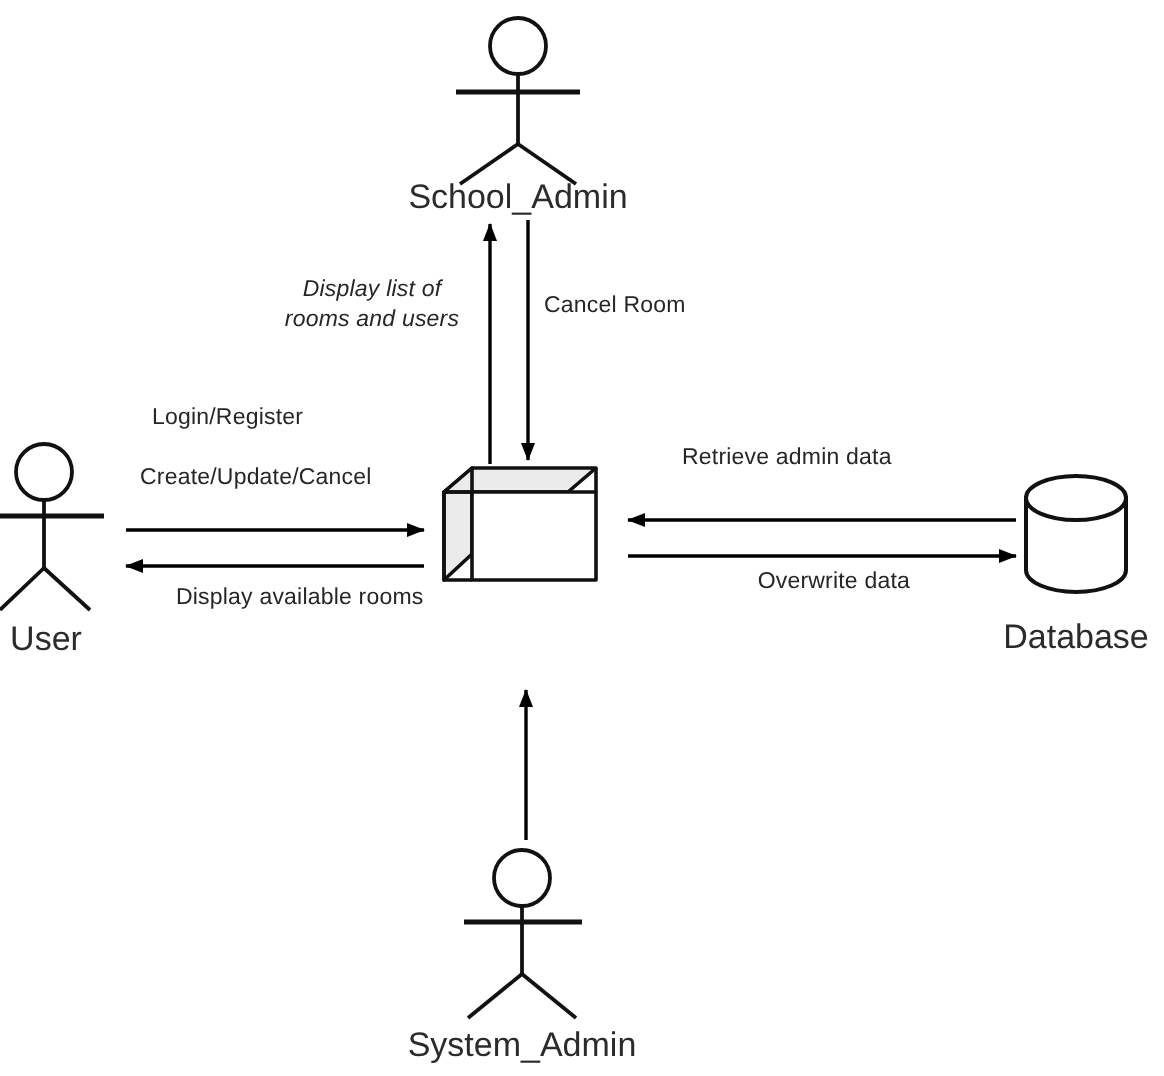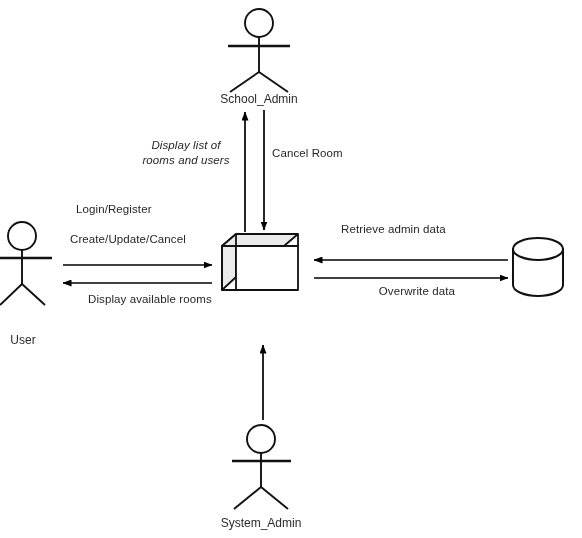--- a/index.html
+++ b/index.html
@@ -29,21 +29,21 @@
     color: #262626;
     font-size: 11.5px;
     line-height: 15px;
     text-align: center;
     white-space: pre-line;
     letter-spacing: 0.1px;
   }
   .node-lbl {
     position: absolute;
     color: #2b2b2b;
-    font-size: 12px;
+    font-size: 17px;
     line-height: 14px;
     text-align: center;
     white-space: nowrap;
   }
 </style>
 </head>
 <body>
 
 <div id="canvas">
 
@@ -106,23 +106,24 @@
 
     <line x1="508" y1="260" x2="314" y2="260" stroke="#000000" stroke-width="1.7" marker-end="url(#arrowhead)"></line>
 
     <line x1="314" y1="278" x2="508" y2="278" stroke="#000000" stroke-width="1.7" marker-end="url(#arrowhead)"></line>
 
     <line x1="263" y1="420" x2="263" y2="345" stroke="#000000" stroke-width="1.7" marker-end="url(#arrowhead)"></line>
   </svg>
 
   <div class="node-lbl" style="left:199px; top:92px; width:120px;">School_Admin</div>
 
-  <div class="node-lbl" style="left:0px; top:313px; width:46px;margin-top:20px;">User</div>
+  <div class="node-lbl" style="left:0px; top:313px; width:46px;">User</div>
 
 
+  <div class="node-lbl" style="left:493px; top:312px; width:90px;">Database</div>
 
   <div class="node-lbl" style="left:201px; top:516px; width:120px;">System_Admin</div>
 
   <div class="lbl" style="left:131px; top:138px; width:110px;font-style:italic;">Display list of
 rooms and users</div>
 
   <div class="lbl" style="left:272px; top:146px; width:96px; text-align:left;">Cancel Room</div>
 
   <div class="lbl" style="left:76px; top:202px; width:100px; text-align:left;">Login/Register</div>
 

